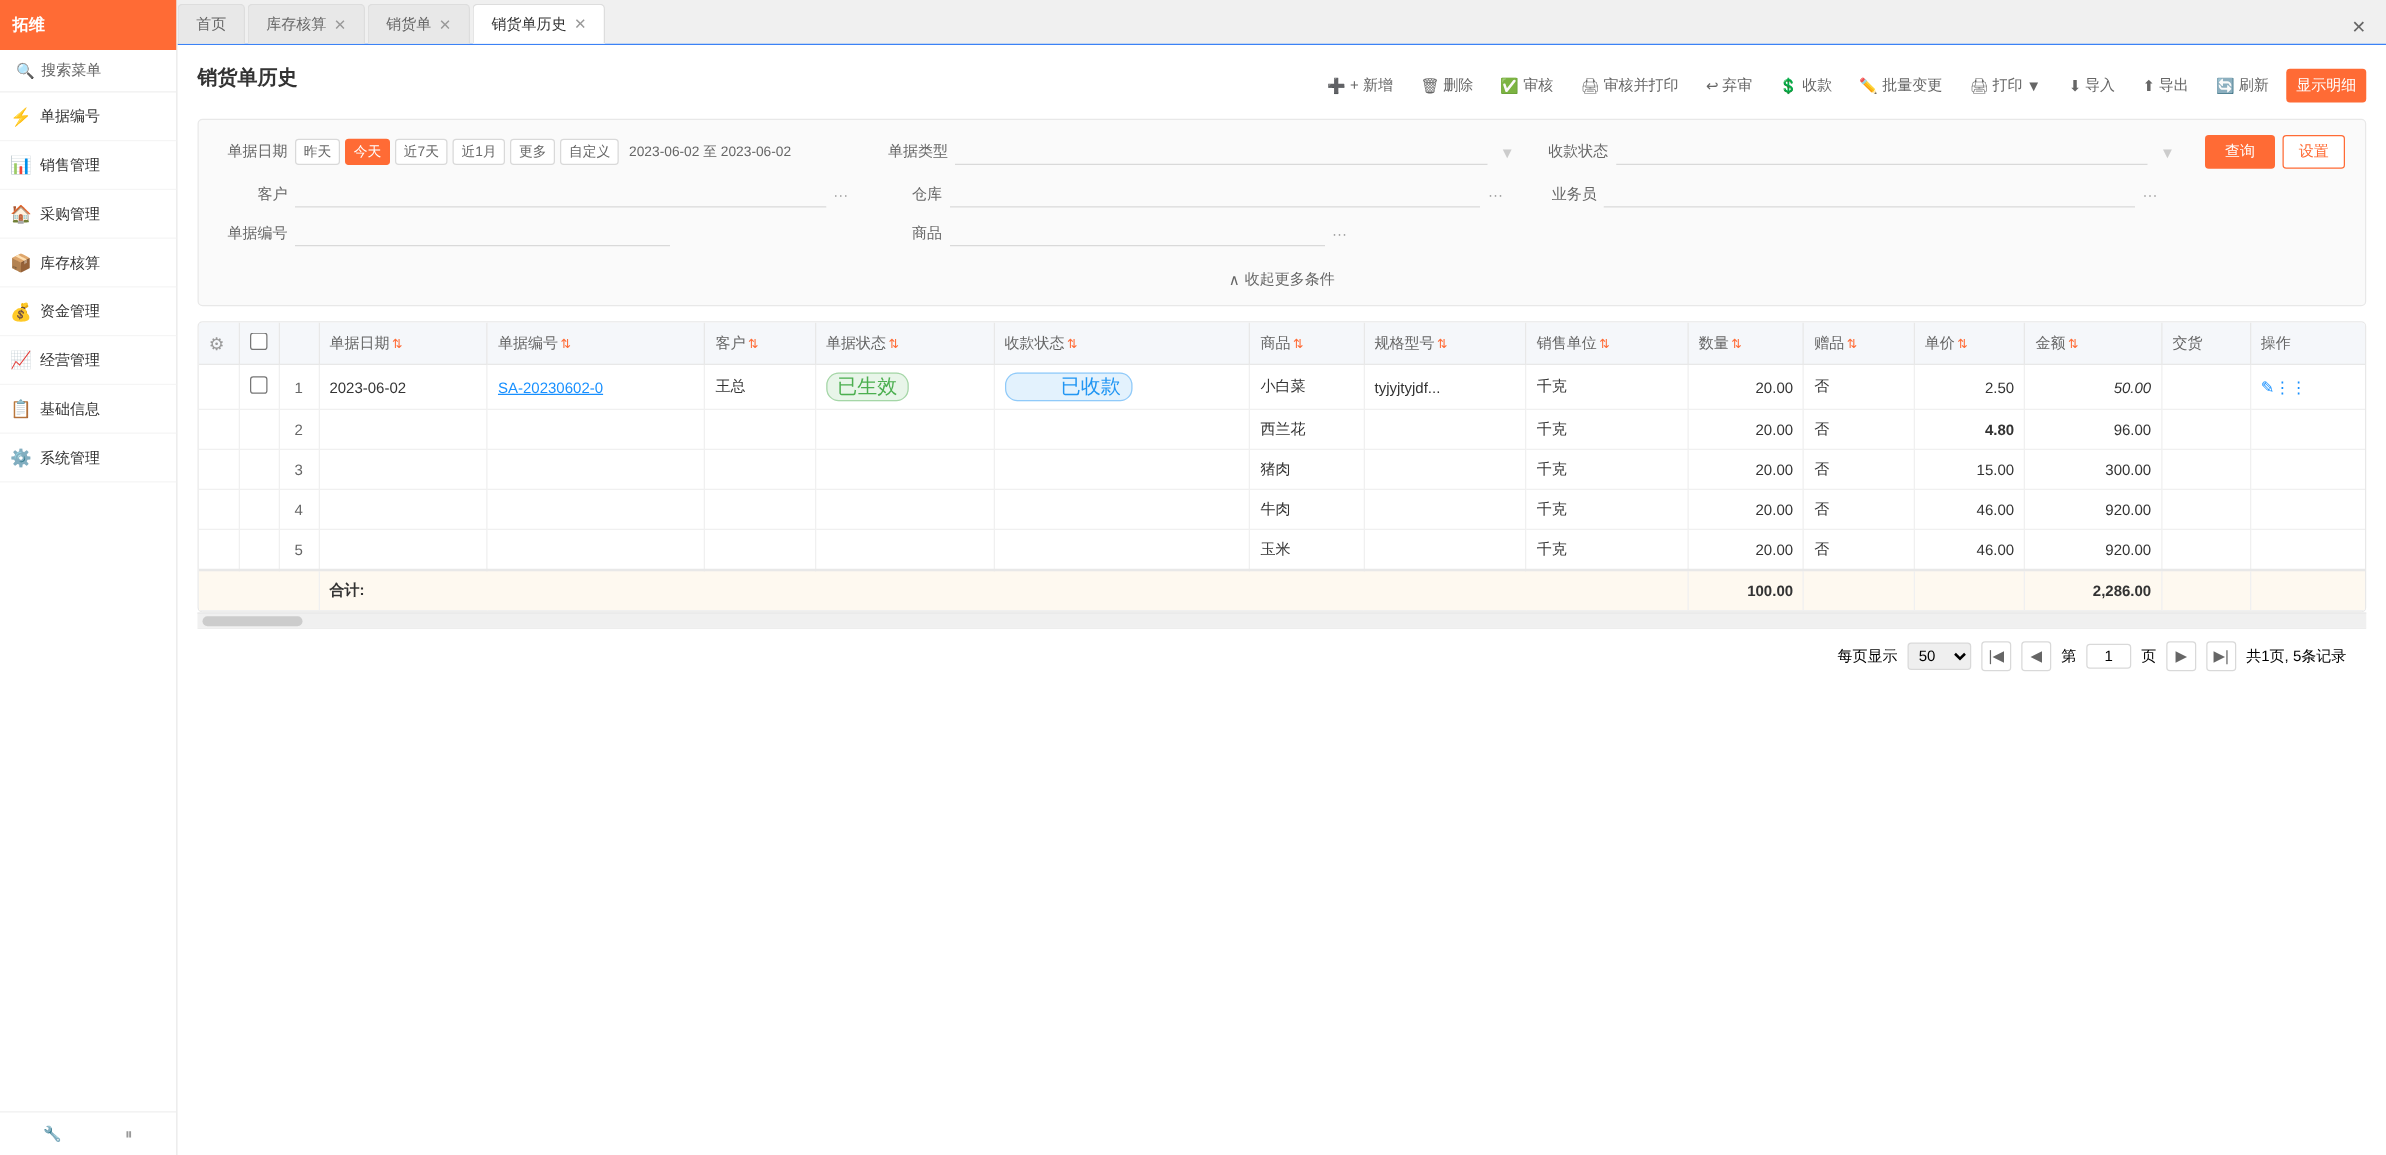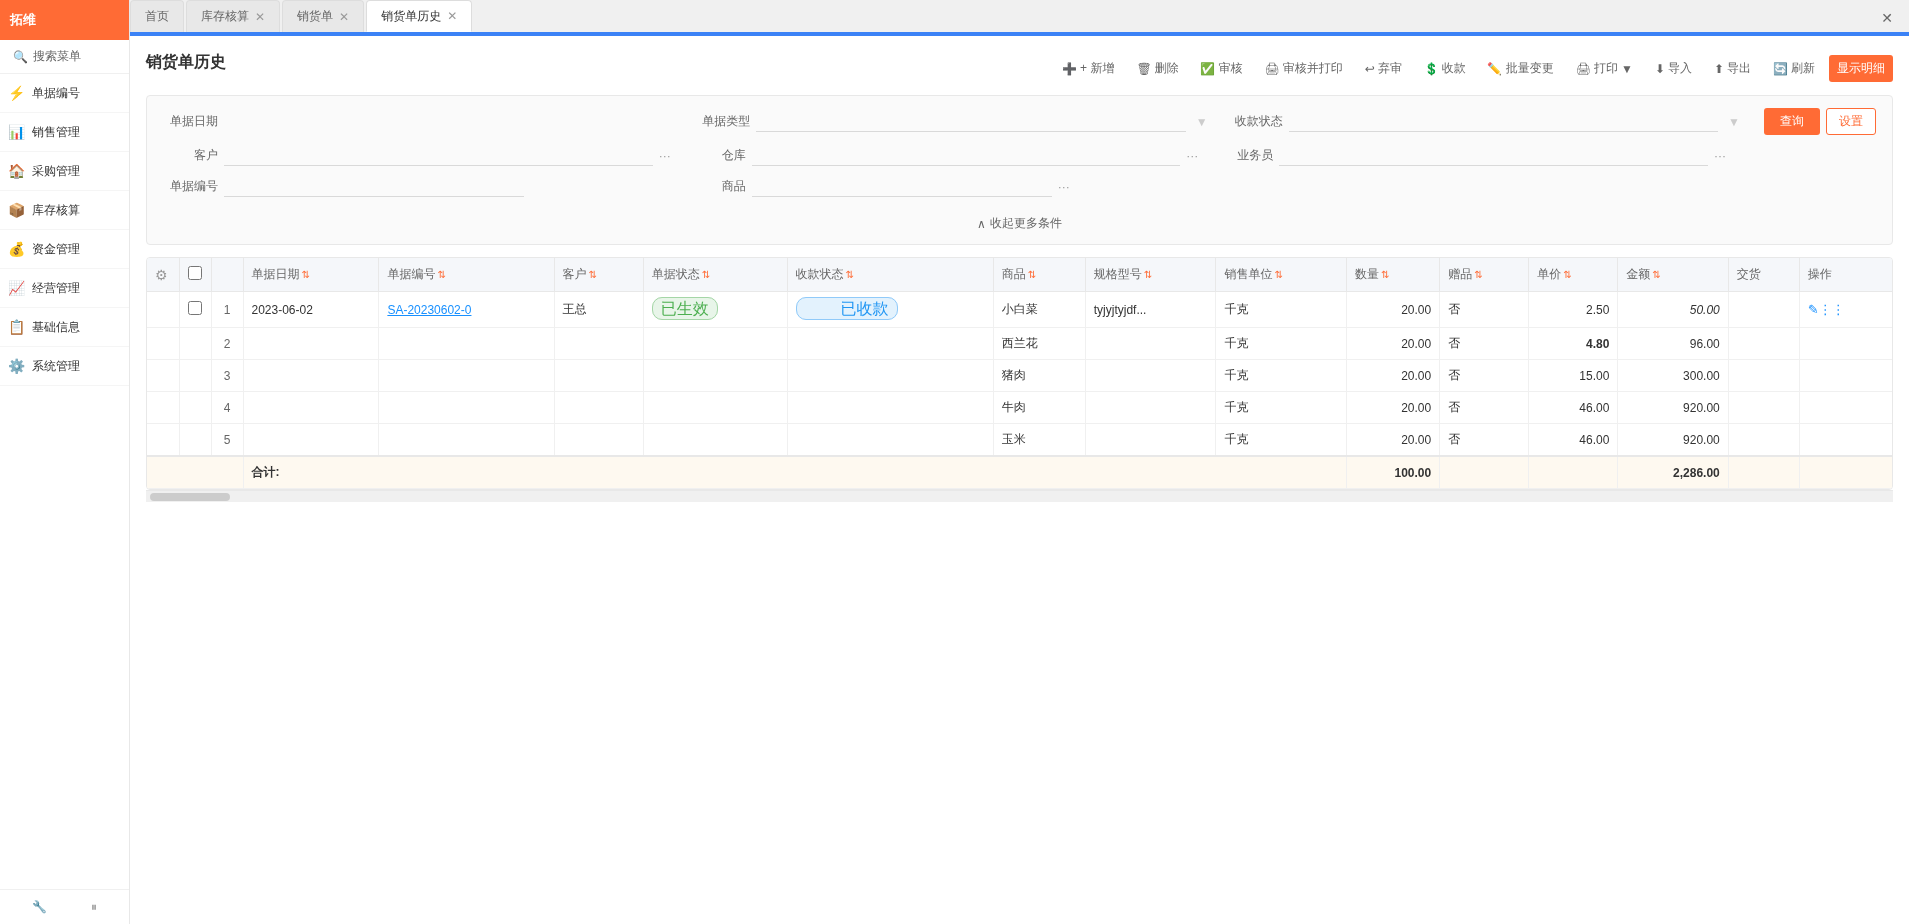--- a/index.html
+++ b/index.html
@@ -1,33 +1,33 @@
 <!DOCTYPE html>
 <html><head>
   <meta charset="utf-8">
   <style>
     * { box-sizing: border-box; margin: 0; padding: 0; font-family: 'Microsoft YaHei', Arial, sans-serif; font-size: 12px; }
     body { display: flex; height: 924px; overflow: hidden; background: #f5f5f5; }
 
     
-    .sidebar { width: 130px; background: #fff; border-right: 1px solid #e8e8e8; display: flex; flex-direction: column; height: 100%; }
+    .sidebar { width: 142px; background: #fff; border-right: 1px solid #e8e8e8; display: flex; flex-direction: column; height: 100%; }
     .sidebar-logo { height: 40px; background: #ff6b35; display: flex; align-items: center; padding: 0 10px; }
     .sidebar-logo span { color: #fff; font-size: 13px; font-weight: bold; }
     .sidebar-search { padding: 8px; border-bottom: 1px solid #f0f0f0; display: flex; align-items: center; cursor: pointer; color: #666; }
     .sidebar-search span { margin-left: 5px; }
     .sidebar-item { padding: 10px 8px; display: flex; align-items: center; cursor: pointer; color: #333; border-bottom: 1px solid #f5f5f5; }
     .sidebar-item .icon { width: 18px; height: 18px; margin-right: 6px; display: flex; align-items: center; justify-content: center; color: #666; font-size: 14px; }
     .sidebar-item .label { font-size: 12px; }
     .sidebar-bottom { margin-top: auto; padding: 10px; display: flex; justify-content: space-around; border-top: 1px solid #f0f0f0; }
 
     
     .main { flex: 1; display: flex; flex-direction: column; overflow: hidden; }
 
     
-    .tab-bar { height: 36px; background: #f0f0f0; display: flex; align-items: flex-end; border-bottom: 4px solid #3b82f6; padding-left: 0; }
+    .tab-bar { height: 36px; background: #f0f0f0; display: flex; align-items: flex-end; border-bottom: 1px solid #3b82f6; padding-left: 0; }
     .tab { height: 32px; padding: 0 14px; display: flex; align-items: center; cursor: pointer; border: 1px solid #ddd; border-bottom: none; margin-right: 2px; border-radius: 4px 4px 0 0; background: #e8e8e8; color: #666; font-size: 12px; position: relative; }
     .tab.active { background: #fff; color: #333; border-bottom: 1px solid #fff; z-index: 1; }
     .tab .close-btn { margin-left: 6px; color: #999; font-size: 12px; }
     .tab.home { background: #e8e8e8; }
 
     
     .content { flex: 1; overflow-y: auto; background: #fff; padding: 16px; }
 
     
     .page-title { font-size: 16px; font-weight: bold; color: #333; margin-bottom: 12px; }
@@ -216,20 +216,29 @@
         </button>
         <button class="btn-primary">显示明细</button>
       </div>
     </div>
 
     <div class="filter-section">
 
       <div class="filter-row">
         <div class="filter-item">
           <span class="filter-label">单据日期</span>
+          <div class="date-range">
+            <button class="date-btn">昨天</button>
+            <button class="date-btn active">今天</button>
+            <button class="date-btn">近7天</button>
+            <button class="date-btn">近1月</button>
+            <button class="date-btn">更多</button>
+            <button class="date-btn">自定义</button>
+            <span class="date-display">2023-06-02 至 2023-06-02</span>
+          </div>
         </div>
         <div class="filter-item">
           <span class="filter-label">单据类型</span>
           <input class="filter-input" style="flex: 1 1 0%;">
           <span style="color:#ccc;margin-left:4px;">▼</span>
         </div>
         <div class="filter-item">
           <span class="filter-label">收款状态</span>
           <input class="filter-input" style="flex: 1 1 0%;">
           <span style="color:#ccc;margin-left:4px;">▼</span>
@@ -475,14 +484,30 @@
             <td></td>
           </tr>
         </tfoot>
       </table>
     </div>
 
     <div class="scroll-bar">
       <div class="scroll-thumb"></div>
     </div>
 
+    <div class="pagination">
+      <span>每页显示</span>
+      <select class="page-size-select">
+        <option>50</option>
+        <option>100</option>
+        <option>200</option>
+      </select>
+      <button class="page-btn">|◀</button>
+      <button class="page-btn">◀</button>
+      <span>第</span>
+      <input class="page-input" value="1" style="">
+      <span>页</span>
+      <button class="page-btn">▶</button>
+      <button class="page-btn">▶|</button>
+      <span>共1页, 5条记录</span>
+    </div>
   </div>
 </div>
 
 </body></html>

